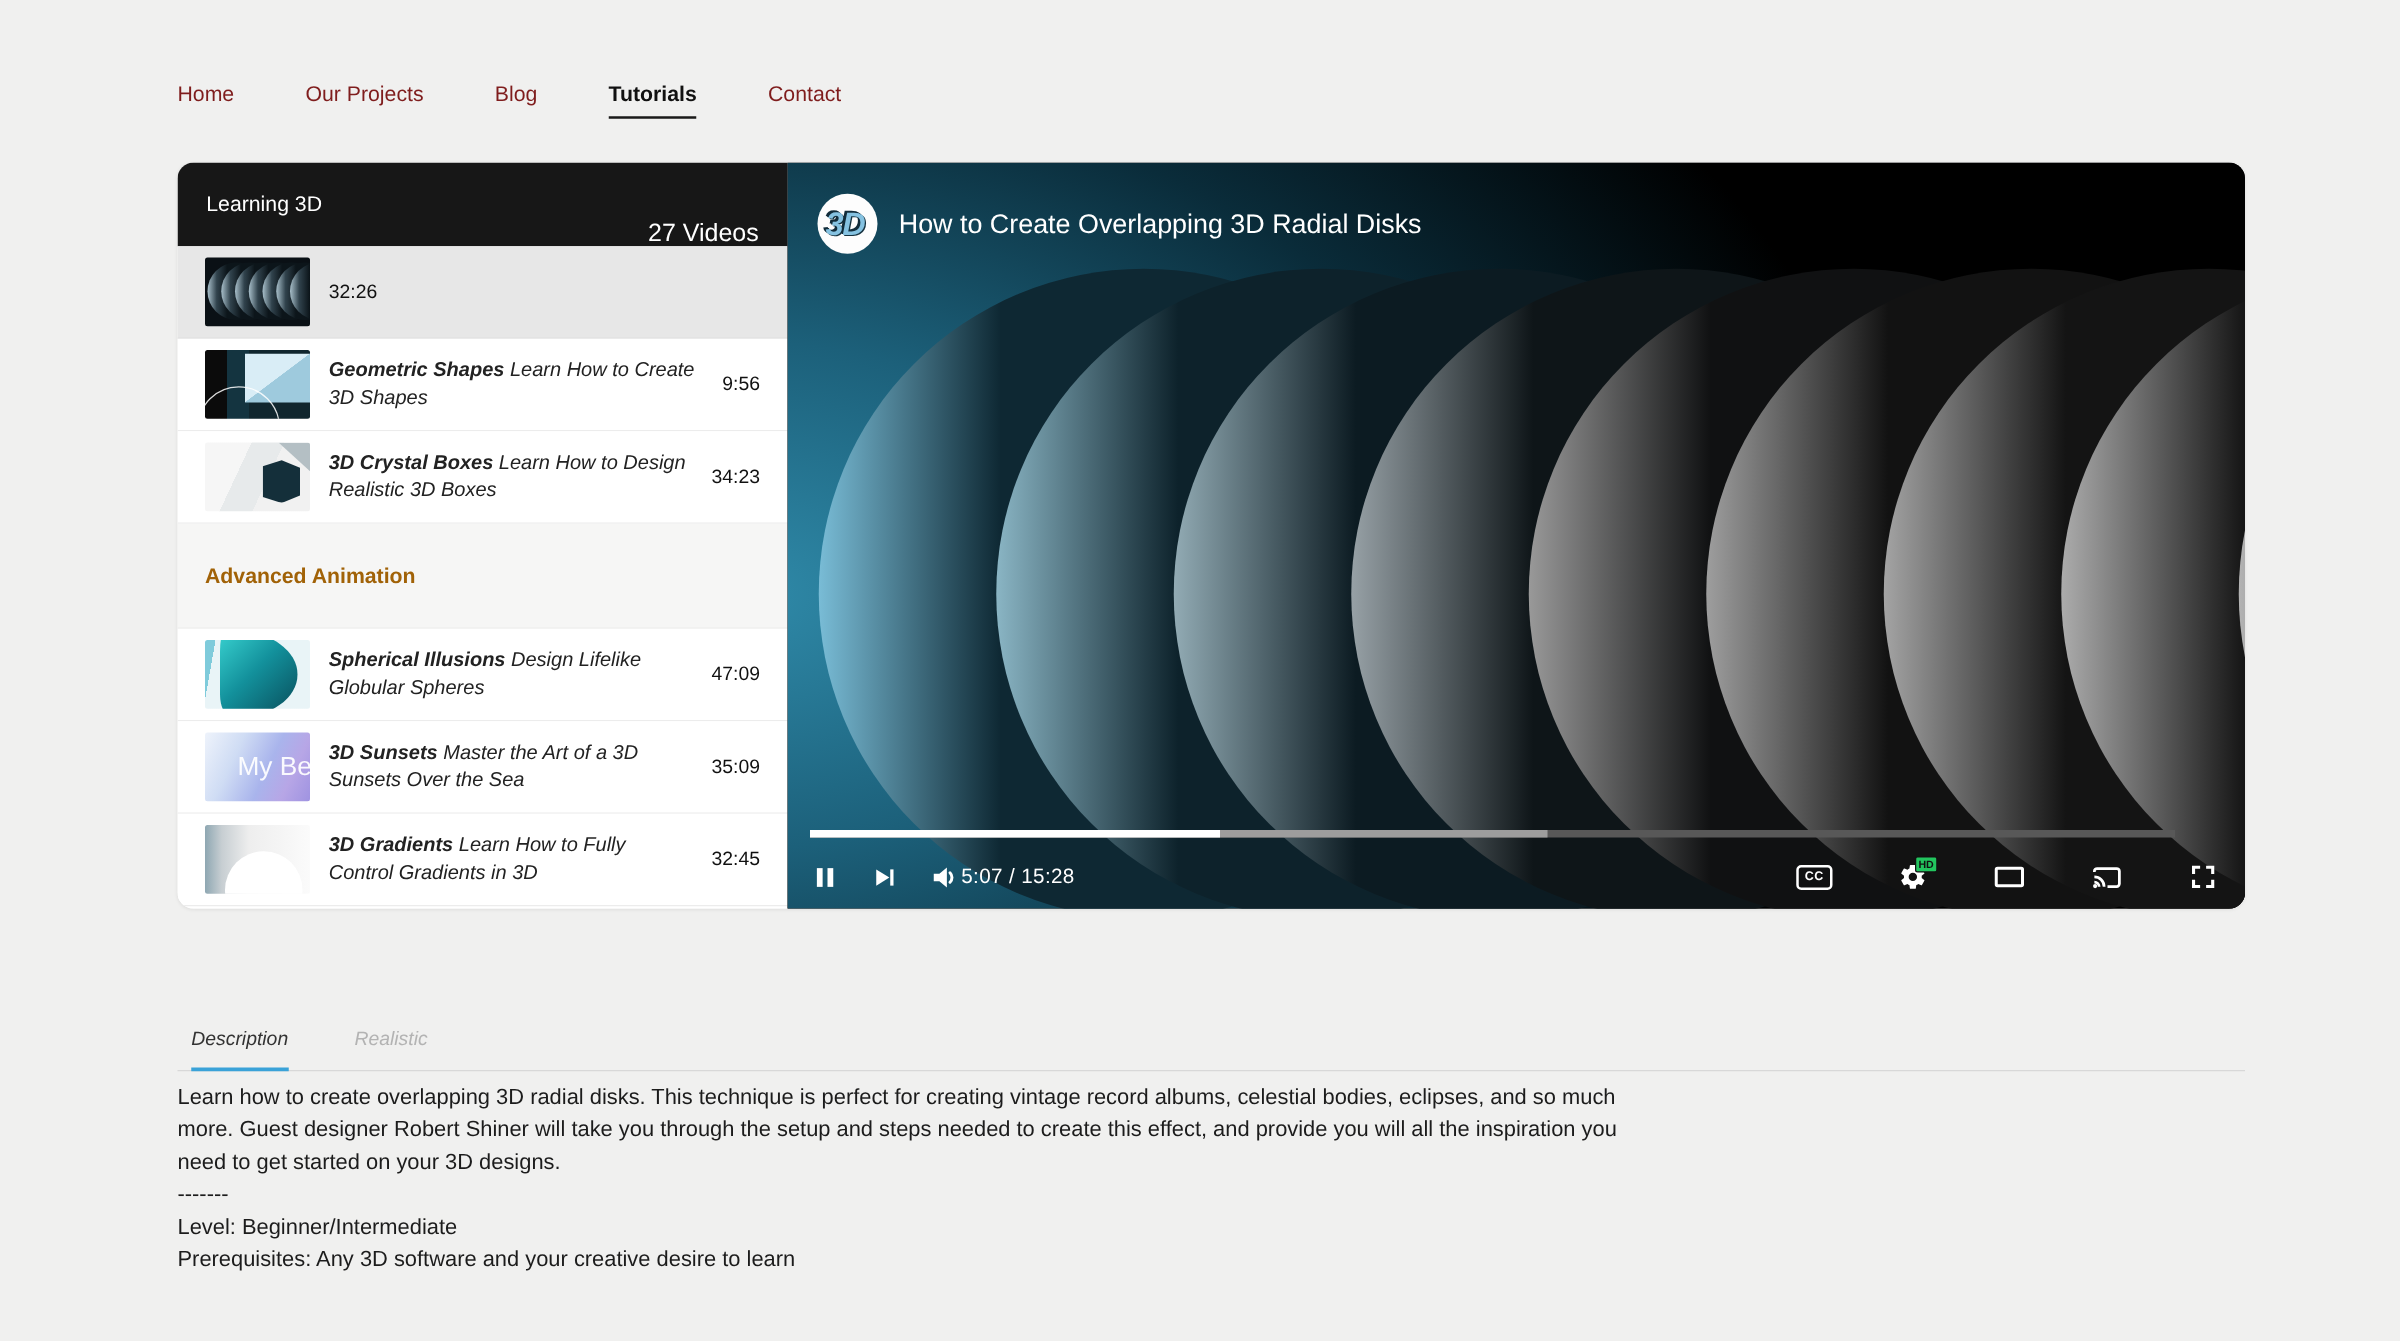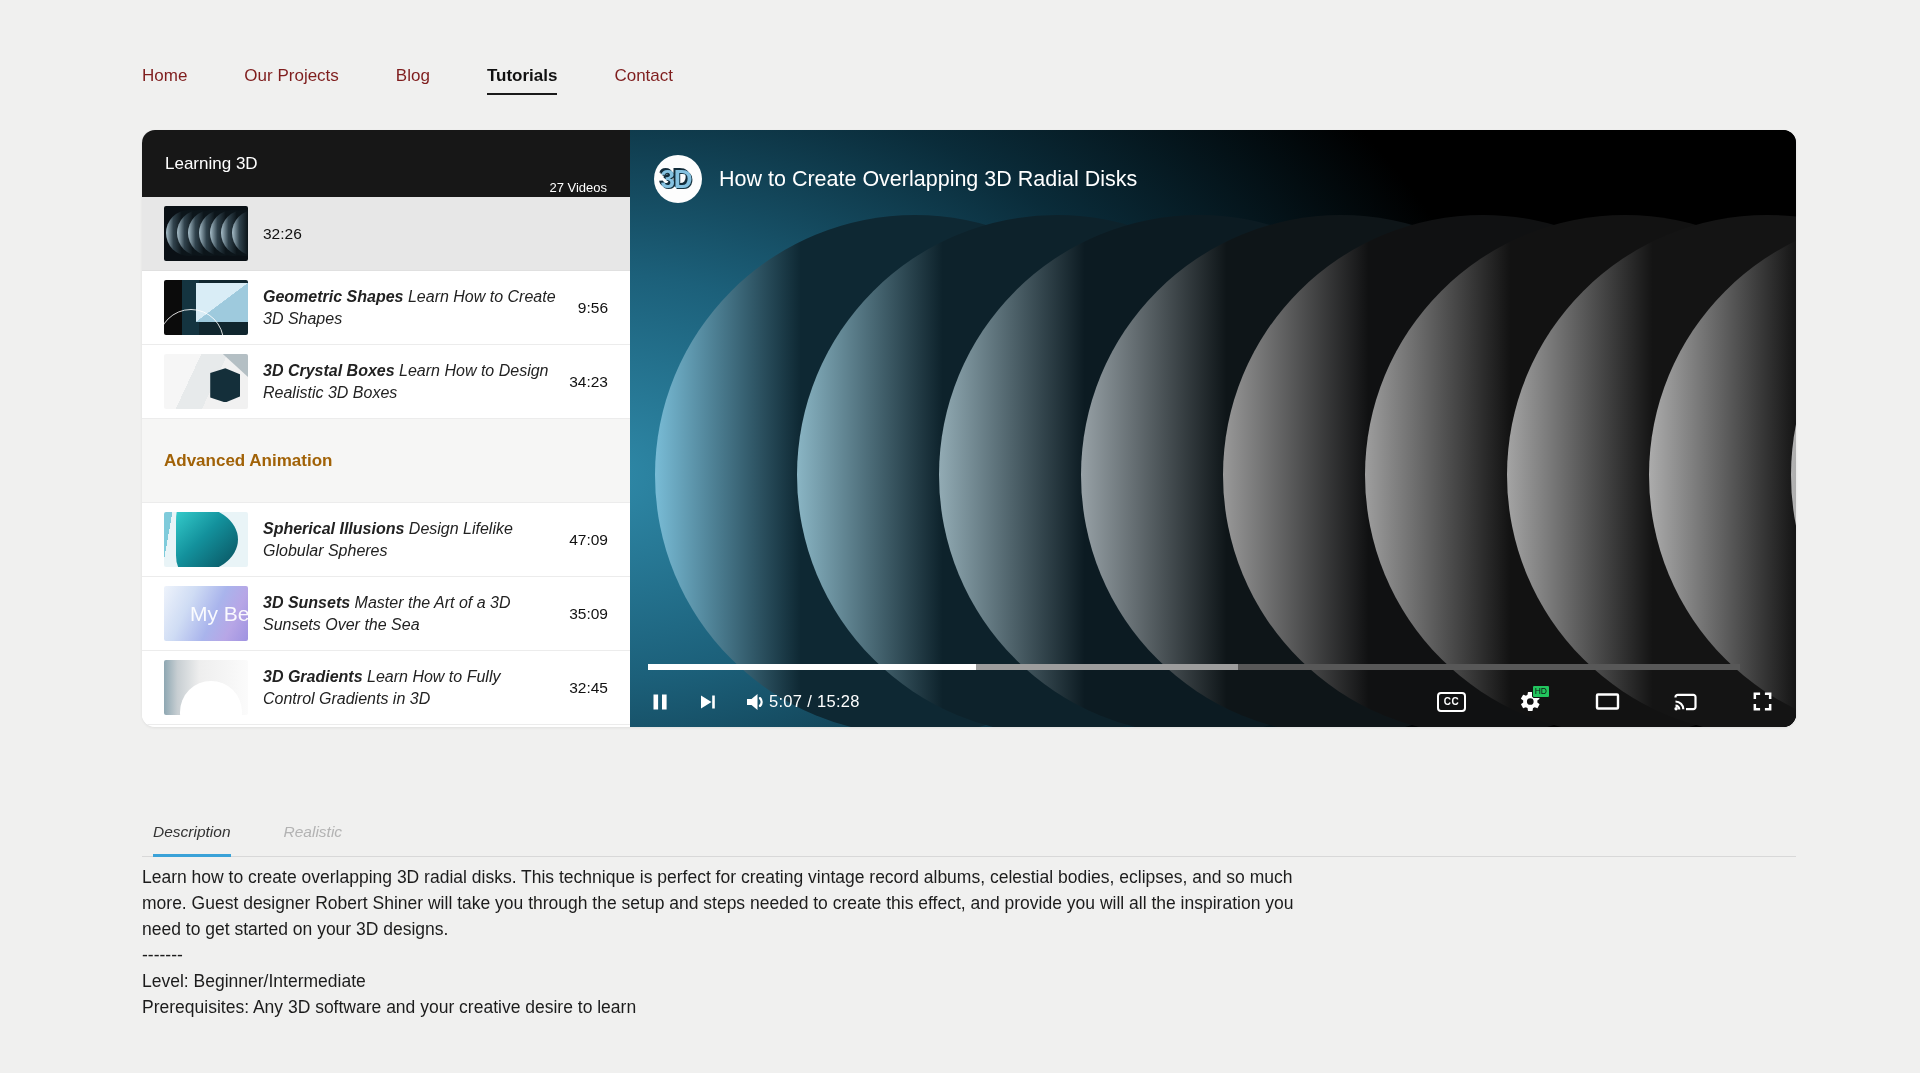--- a/index.html
+++ b/index.html
@@ -11,21 +11,21 @@
   .nav-item { font-size:17px; color:#7f1d1d; padding-bottom:7px; cursor:pointer; white-space:nowrap; }
   .nav-item.active { color:#111; font-weight:bold; border-bottom:2.5px solid #1a1a1a; }
 
   
   .card { margin-top:34px; width:1654px; height:597px; display:flex; border-radius:13px; overflow:hidden; box-shadow:0 1px 3px rgba(0,0,0,.07); }
 
   
   .sidebar { width:488px; flex:none; background:#fff; display:flex; flex-direction:column; }
   .pl-header { height:67px; flex:none; background:#171717; color:#fff; display:flex; align-items:center; justify-content:space-between; padding:0 23px; }
   .pl-title { font-size:17px; }
-  .pl-count { font-size:13px;margin-top:48px; }
+  .pl-count { font-size:20px;margin-top:48px; }
   .pl-row { height:74px; flex:none; display:flex; align-items:center; gap:15px; padding:0 22px; background:#fff; border-bottom:1px solid #ececec; cursor:pointer; }
   .pl-row.active { background:#e7e7e7; border-bottom-color:#e0e0e0; }
   .pl-sec { height:84px; flex:none; display:flex; align-items:center; padding:0 22px; background:#f6f6f5; border-bottom:1px solid #ececec; font-weight:bold; font-size:17px; color:#a16207; }
   .thumb { width:84px; height:55px; flex:none; border-radius:2px; position:relative; overflow:hidden; }
   .row-text { flex:1; font-style:italic; font-size:16px; line-height:1.32; color:#222; }
   .row-text b { font-weight:bold; }
   .row-dur { flex:none; font-size:15.5px; color:#111; }
 
   
   .t-disks { background:#0a1015; }
@@ -42,34 +42,34 @@
   .t-sunset .ovl { position:absolute; left:26px; top:50%; transform:translateY(-50%); color:rgba(255,255,255,.93); font-size:21px; white-space:nowrap; }
   .t-gradient { background:linear-gradient(90deg,#8ea7b2 0%,#c7ced2 16%,#eeeeee 42%,#fbfbfb 100%); }
   .t-gradient .circ { position:absolute; width:62px; height:62px; border-radius:50%; background:#fff; left:16px; bottom:-28px; }
 
   
   .player { position:relative; width:1166px; height:597px; background:#000; overflow:hidden; }
   .stage { position:absolute; inset:0; background:radial-gradient(1150px 780px at -3% 58%, #2f8aa9 0%, #1c607a 26%, #0a2c3a 52%, #000 80%); }
   .disk { position:absolute; width:520px; height:520px; border-radius:50%; top:85px; }
   .p-header { position:relative; z-index:3; display:flex; align-items:center; gap:17px; padding:16px 0 0 24px; height:82px; }
   .logo { width:48px; height:48px; border-radius:50%; background:#fdfdfd; display:flex; align-items:center; justify-content:center; flex:none; }
-  .logo span { font-weight:bold; font-size:26px; color:#85c2e1; letter-spacing:-1px; text-shadow:-2px -2px 0 #122c3a, -1px -1px 0 #122c3a, 1px 1px 0 #16323f; transform:translateX(-2px); }
+  .logo span { font-style:italic; font-weight:bold; font-size:26px; color:#85c2e1; letter-spacing:-1px; text-shadow:-2px -2px 0 #122c3a, -1px -1px 0 #122c3a, 1px 1px 0 #16323f; transform:translateX(-2px); }
   .p-title { color:#fff; font-size:21.5px; }
   .controls { position:absolute; z-index:4; left:0; right:0; bottom:0; height:80px; }
   .track { position:absolute; left:18px; right:56px; bottom:57px; height:6px; background:#585858; cursor:pointer; }
   .buf { position:absolute; left:0; top:0; bottom:0; background:#9d9d9d; }
   .played { position:absolute; left:0; top:0; bottom:0; background:#fff; }
   .btn-row { position:absolute; left:20px; right:22px; bottom:14px; display:flex; align-items:center; }
   .pbtn { background:none; border:none; cursor:pointer; display:flex; align-items:center; justify-content:center; padding:0; margin:0; }
   .pbtn + .pbtn { margin-left:28px; }
   .time { color:#fff; font-size:16.5px; letter-spacing:.3px; }
   .right-ctl { margin-left:auto; display:flex; align-items:center; gap:25px; }
   .cc-box { width:29px; height:20px; border:2.4px solid #fff; border-radius:4px; color:#fff; font-size:10px; font-weight:bold; display:flex; align-items:center; justify-content:center; letter-spacing:.5px; }
   .settings { position:relative; }
-  .hd-badge { position:absolute; top:-5px; right:-8px; background:#22c55e; color:#111; font-size:8.5px; font-weight:normal; padding:1px 2px; border-radius:2px; border:1px solid #111; line-height:1; }
+  .hd-badge { position:absolute; top:-5px; right:-8px; background:#22c55e; color:#111; font-size:8.5px; font-weight:bold; padding:1px 2px; border-radius:2px; border:1px solid #111; line-height:1; }
 
   
   .tabs { margin-top:96px; width:1654px; border-bottom:1px solid #d8d8d8; display:flex; gap:53px; padding-left:11px; }
   .tab { font-style:italic; font-size:15.5px; color:#b3b3b3; padding-bottom:13px; cursor:pointer; margin-bottom:-1px; }
   .tab.active { color:#333; border-bottom:3px solid #3aa2d8; }
   .desc { margin-top:7px; width:1175px; font-size:17.5px; line-height:26px; color:#1c1c1c; }
 </style>
 </head>
 <body>
 

